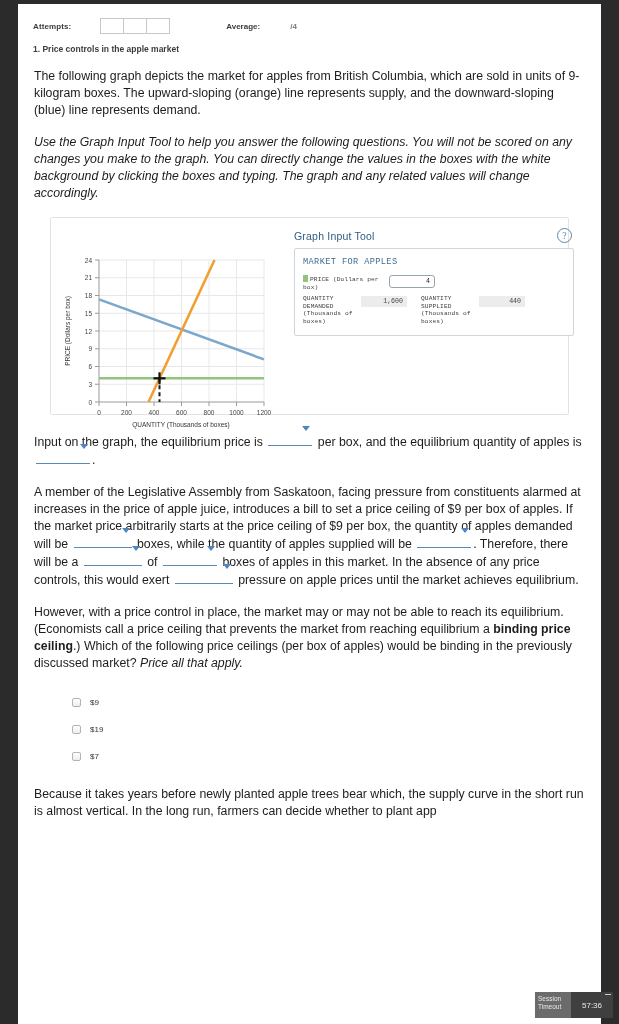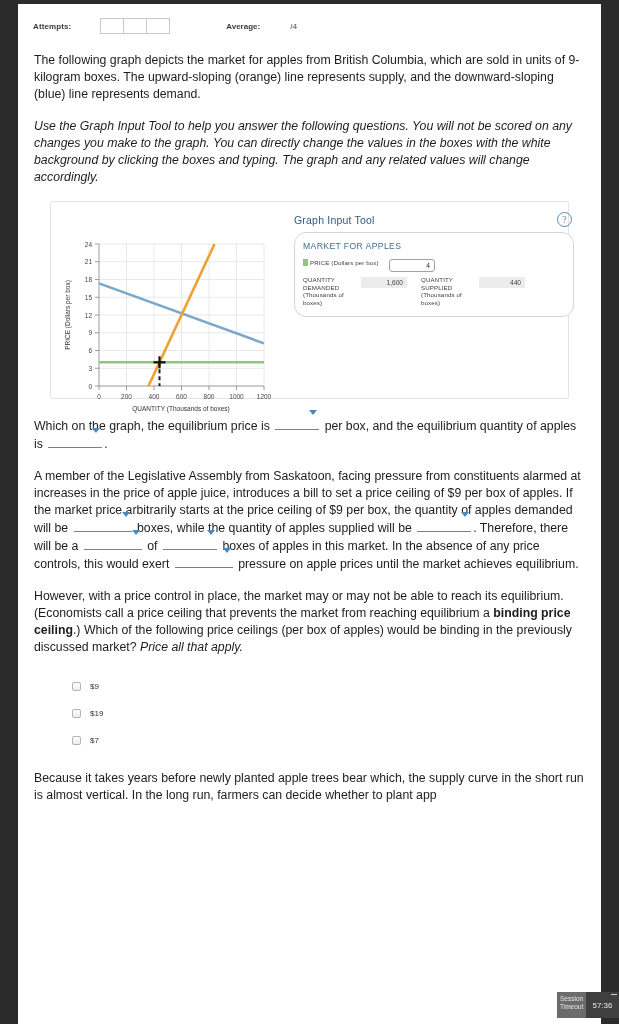--- a/index.html
+++ b/index.html
@@ -117,24 +117,25 @@
     border-radius: 50%;
     border: 1.2px solid #5e87a8;
     color: #5e87a8;
     font-size: 10px;
     line-height: 13px;
     text-align: center;
     font-family: "Liberation Serif", serif;
   }
   .git-box {
     border: 1px solid #cfd6db;
-    border-radius: 12px;
+    border-radius: 2px;
     background: #fff;
     padding: 8px 8px 10px 8px;
     min-height: 78px;
+    font-family: Liberation Mono, monospace;
   }
   .git-market {
     font-size: 8.6px;
     color: #3e6d91;
     letter-spacing: .4px;
     margin-bottom: 8px;
   }
   .field-row { display: flex; align-items: flex-start; margin-bottom: 3px; }
   .field-label {
     font-size: 6.2px;
@@ -185,21 +186,21 @@
     border-radius: 2px;
     background: linear-gradient(#ffffff, #ededed);
     margin-right: 9px;
   }
   .clabel { font-size: 8px; color: #333; }
 
   
   .session-widget {
     position: absolute;
     right: 0px; bottom: 6px;
-    width: 62px; height: 26px;
+    width: 84px; height: 26px;
     display: flex;
     font-size: 6.5px;
     color: #e8e8e8;
   }
   .sw-left {
     background: #6b6b6b;
     width: 36px;
     padding: 3px 0 0 3px;
     line-height: 8px;
   }
@@ -230,20 +231,21 @@
       <span class="attempt-label">Attempts:</span>
       <span class="attempt-boxes">
         <span class="attempt-box"></span>
         <span class="attempt-box"></span>
         <span class="attempt-box"></span>
       </span>
       <span class="avg-label">Average:</span>
       <span class="avg-value">/4</span>
     </div>
 
+    <div class="q-title">1. Price controls in the apple market</div>
 
     <div class="content">
 
       <p class="body">The following graph depicts the market for apples from British Columbia, which are sold in units of 9-kilogram boxes. The upward-sloping (orange) line represents supply, and the downward-sloping (blue) line represents demand.</p>
 
       <p class="body italic">Use the Graph Input Tool to help you answer the following questions. You will not be scored on any changes you make to the graph. You can directly change the values in the boxes with the white background by clicking the boxes and typing. The graph and any related values will change accordingly.</p>
 
       <div class="graph-panel">
 
         <div class="plot-wrap">
@@ -345,21 +347,21 @@
               <div class="qty-col second">
                 <div class="field-label">QUANTITY SUPPLIED (Thousands of boxes)</div>
                 <div class="val-ro">440</div>
               </div>
             </div>
           </div>
         </div>
       </div>
 
       <p class="body" style="margin-top:18px;">
-        <span>Which on the graph, the equilibrium price is</span>
+        <span>Input on the graph, the equilibrium price is</span>
         <span class="blank w1"></span>
         <span>per box, and the equilibrium quantity of apples is</span>
         <span class="blank w2"></span><span>.</span>
       </p>
 
       <p class="body">
         <span>A member of the Legislative Assembly from Saskatoon, facing pressure from constituents alarmed at increases in the price of apple juice, introduces a bill to set a price ceiling of $9 per box of apples. If the market price arbitrarily starts at the price ceiling of $9 per box, the quantity of apples demanded will be</span>
         <span class="blank w3"></span>
         <span>boxes, while the quantity of apples supplied will be</span>
         <span class="blank w2"></span><span>. Therefore, there will be a</span>

